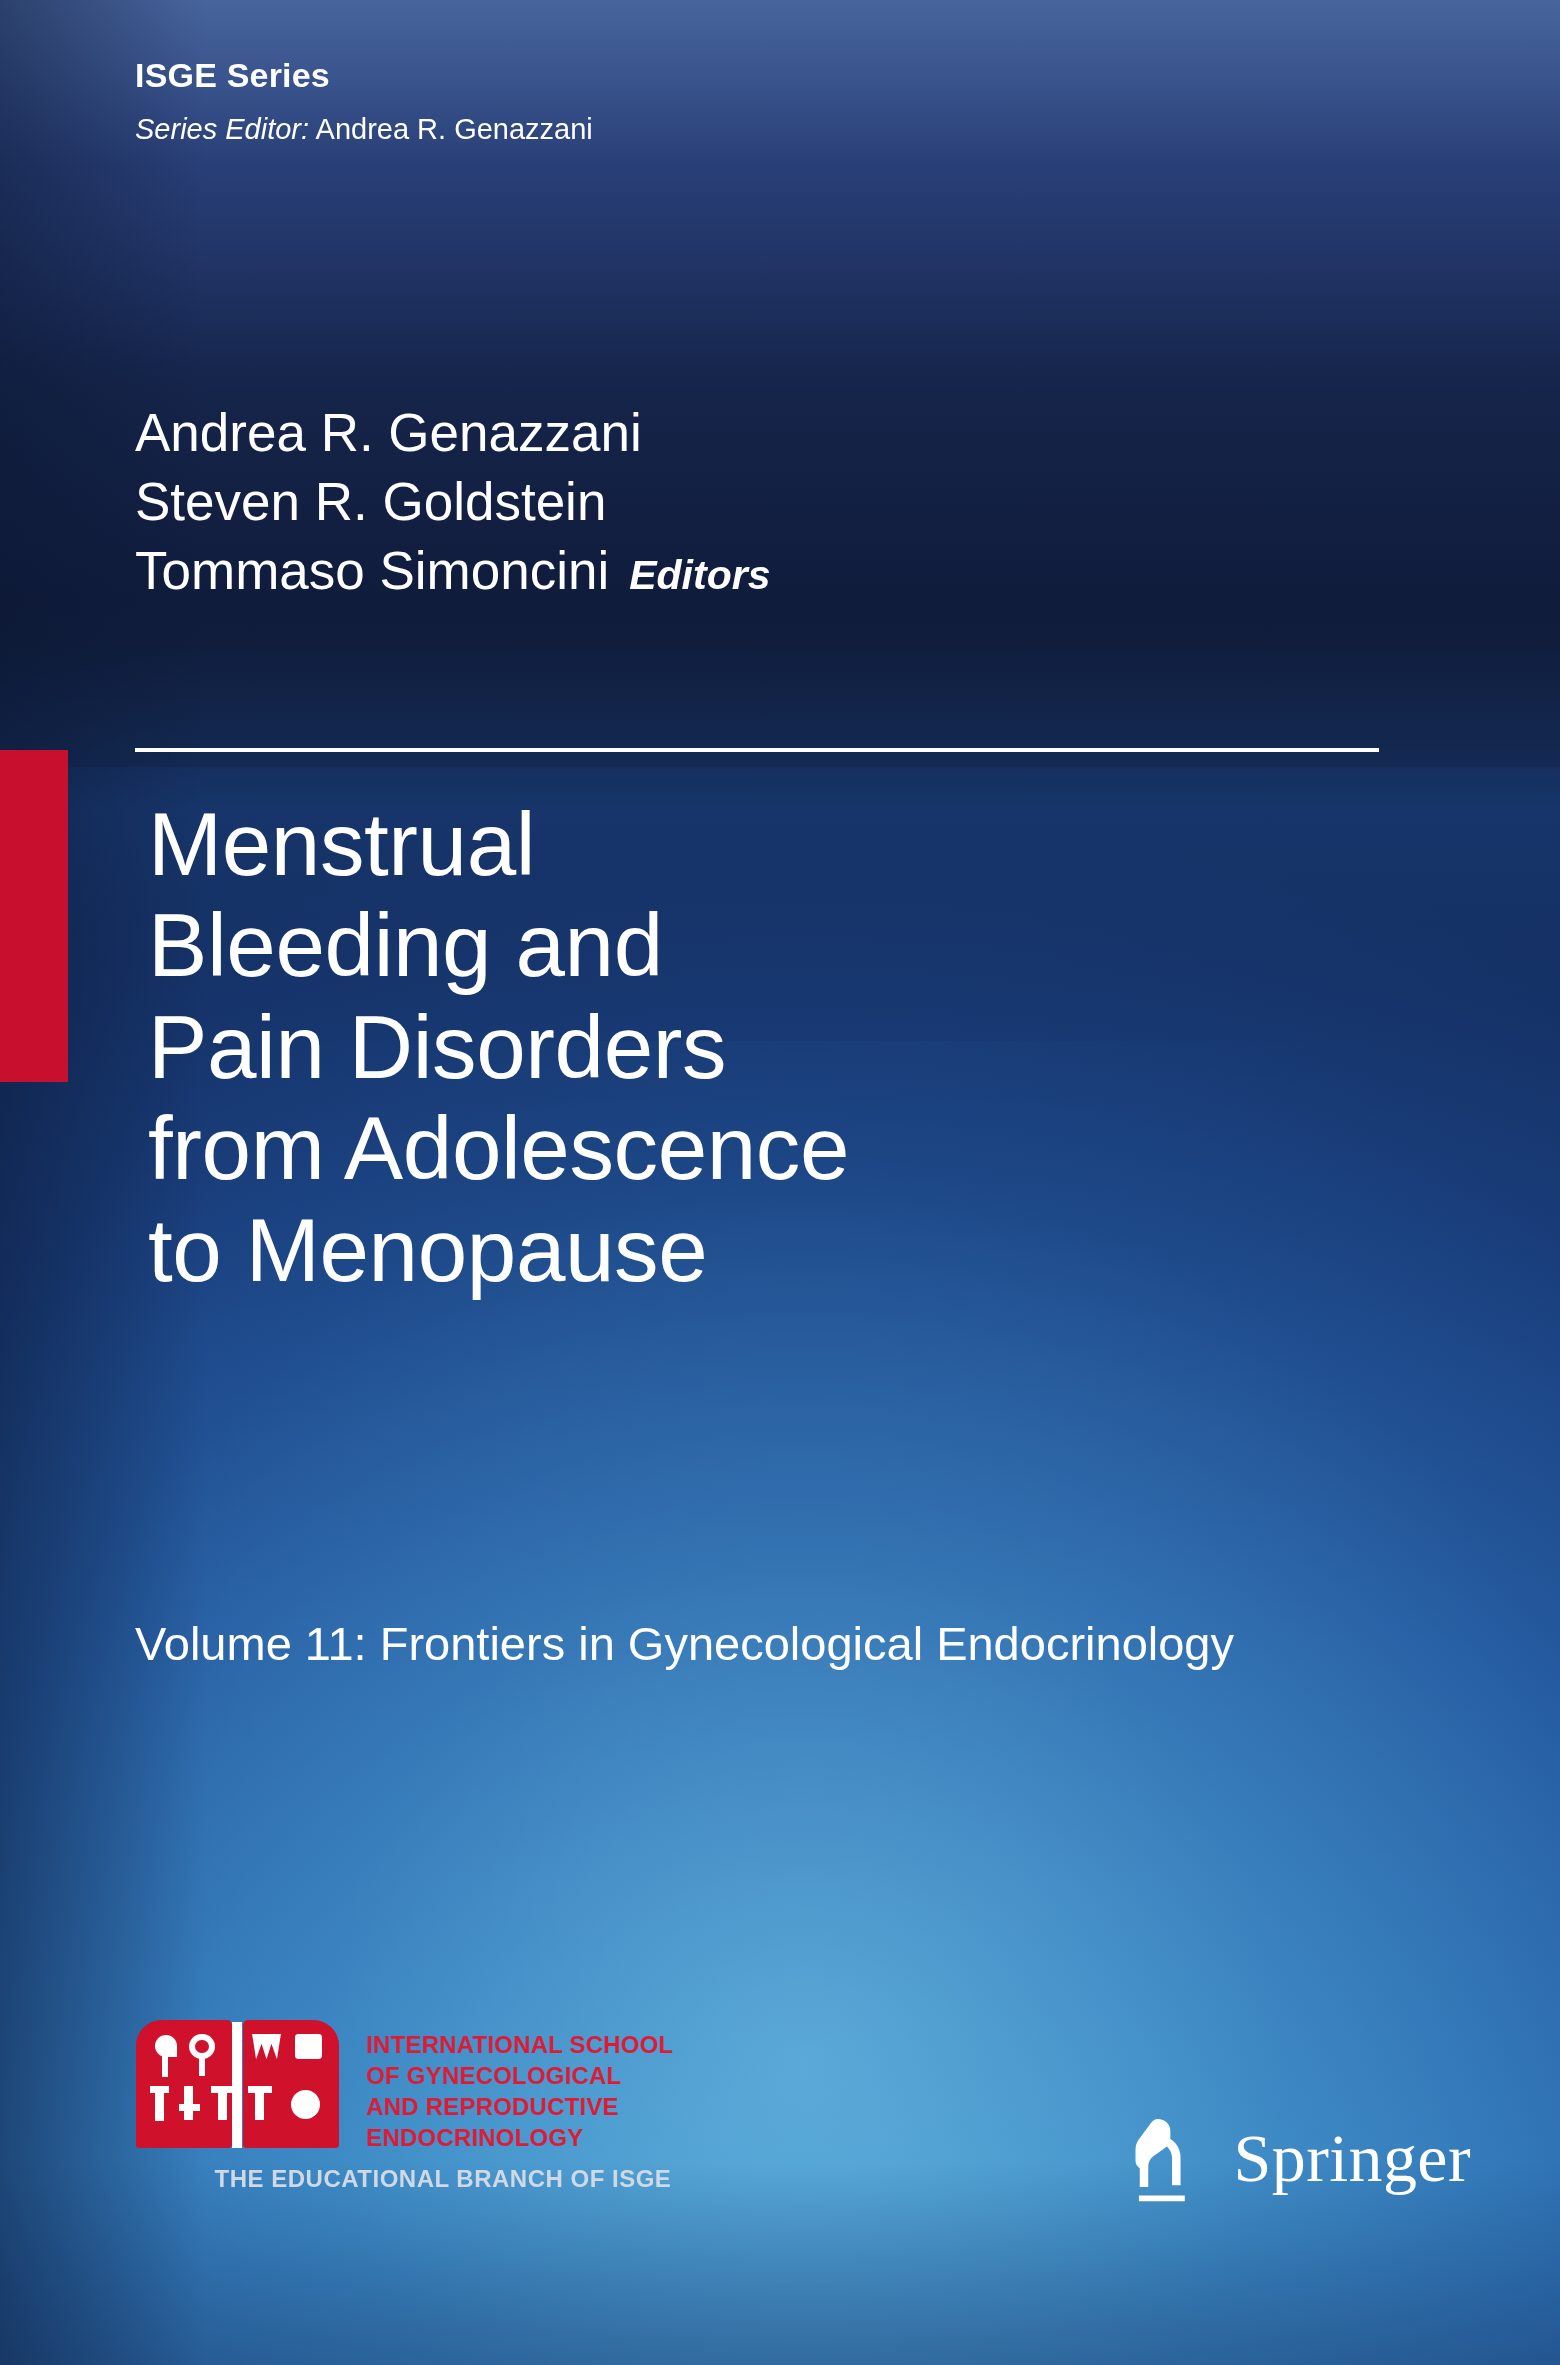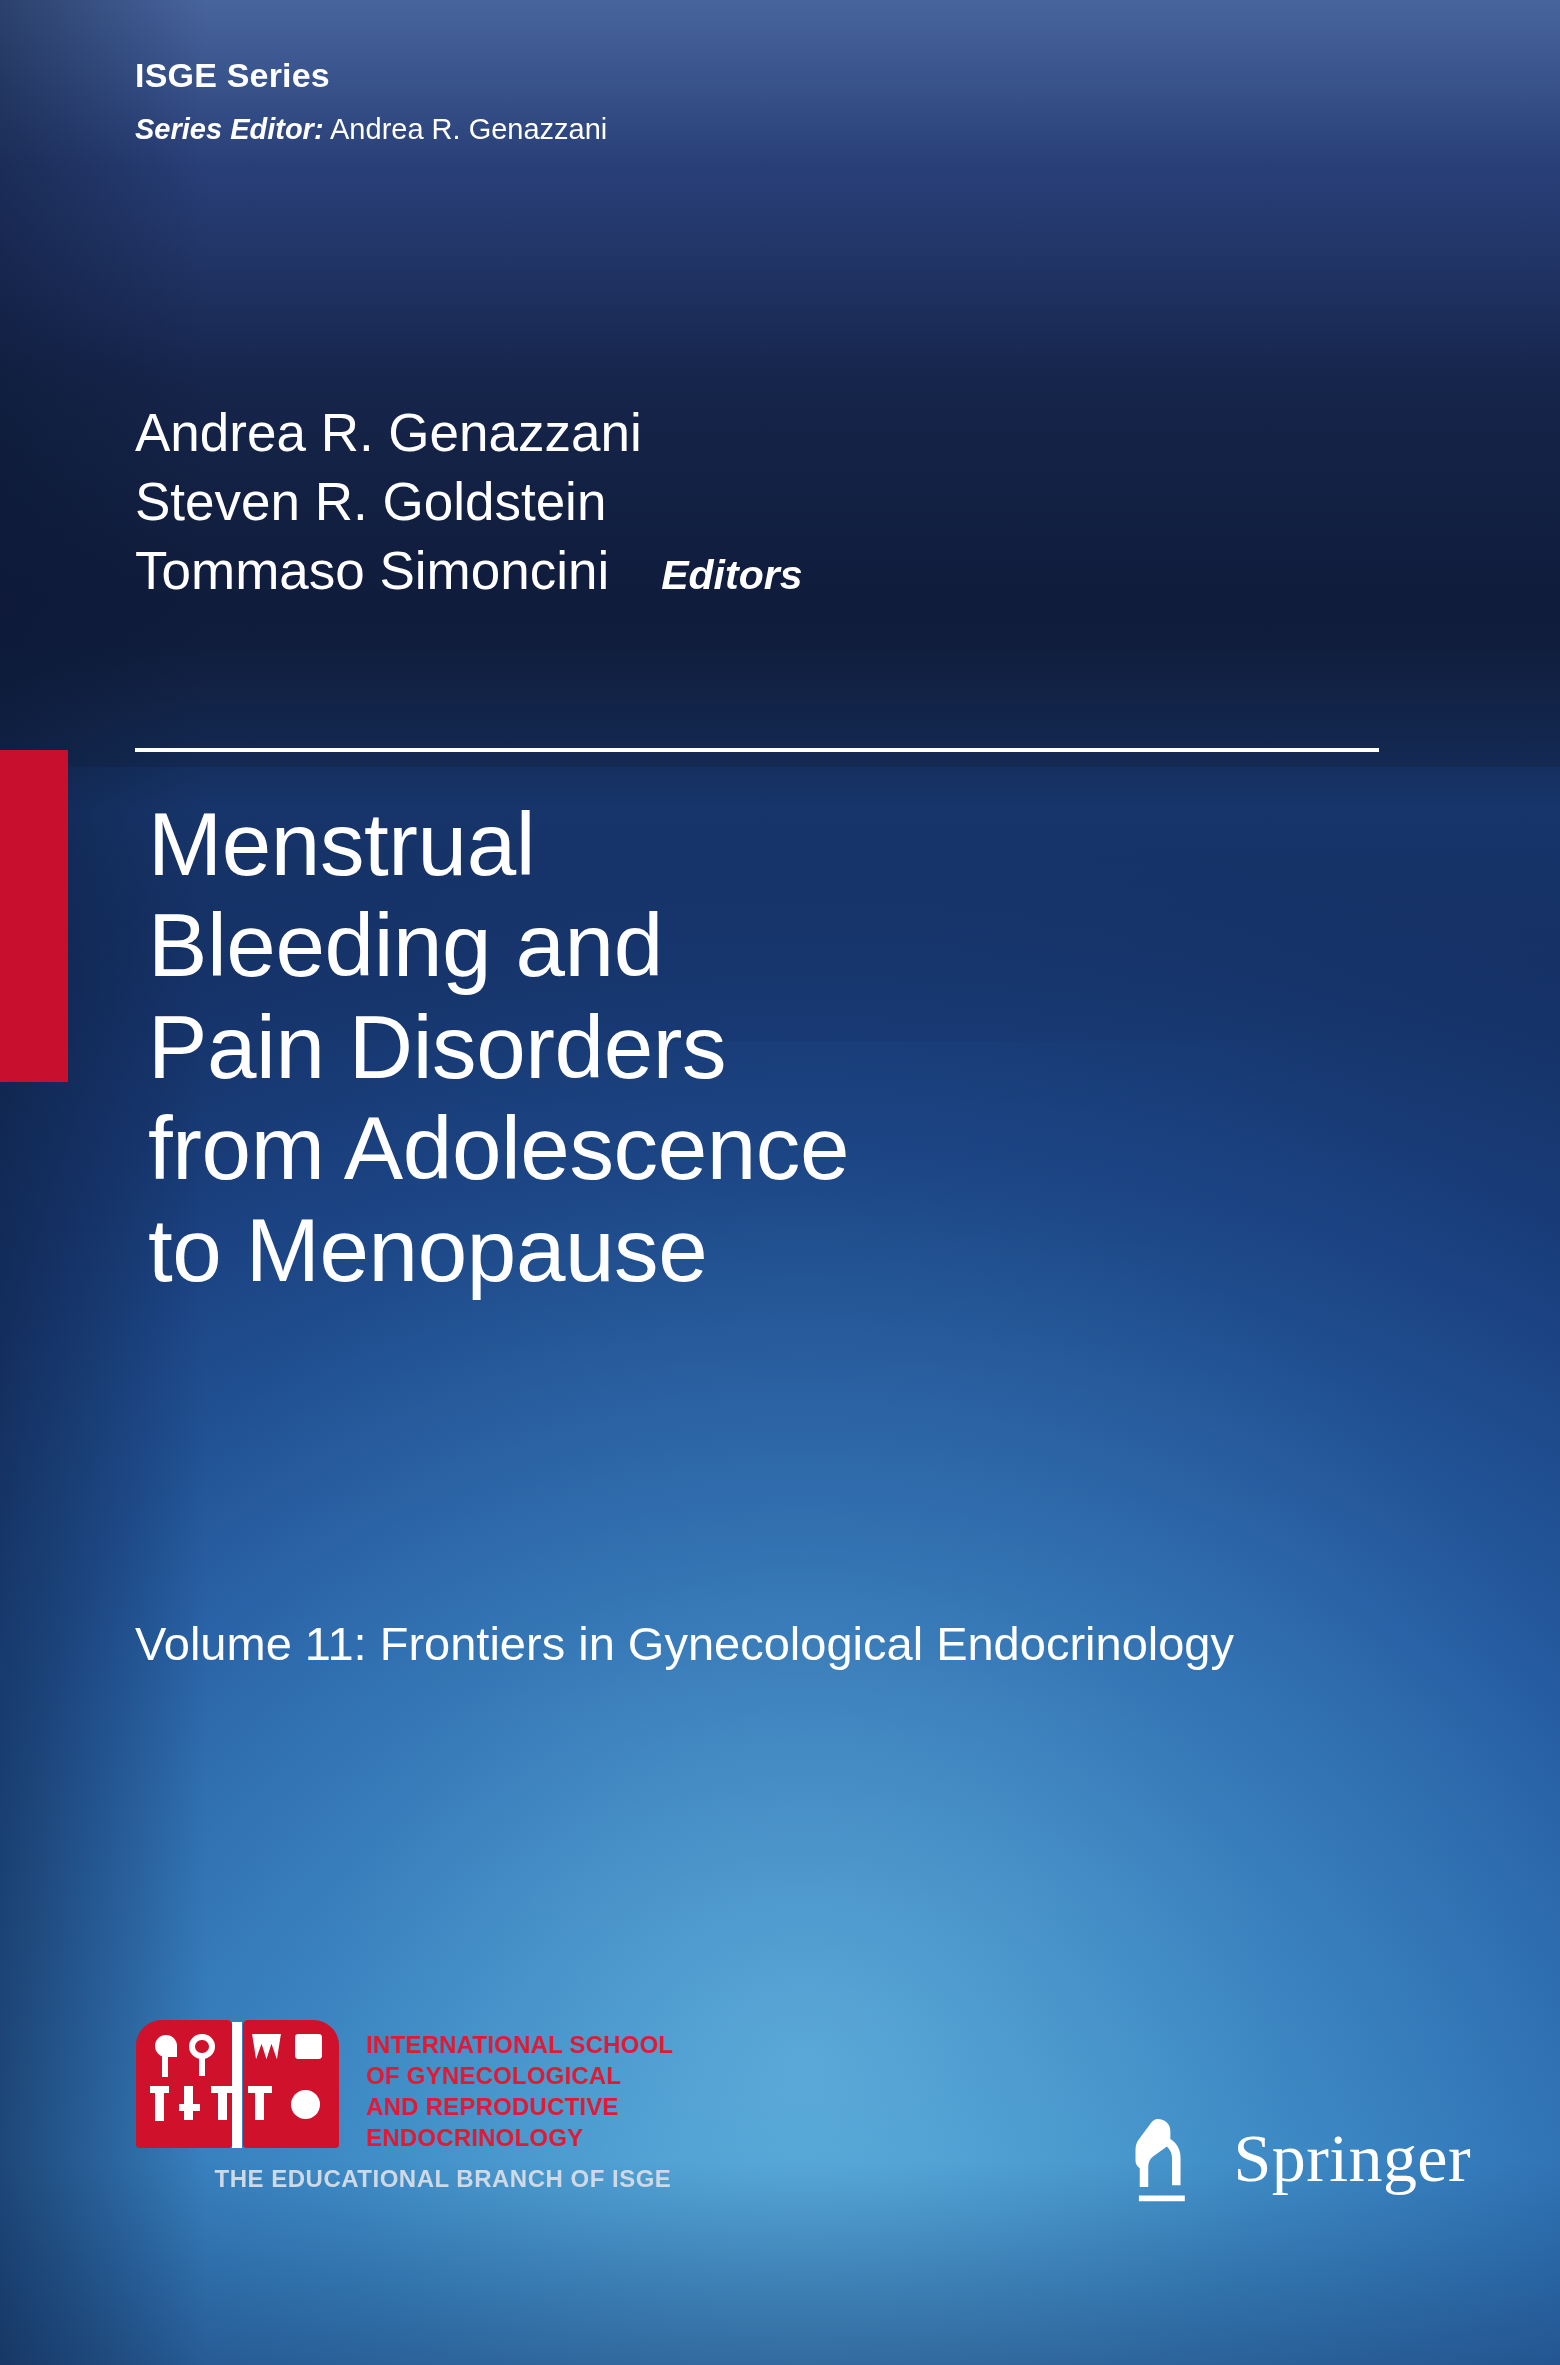--- a/index.html
+++ b/index.html
@@ -83,21 +83,21 @@
     line-height: 1.15;
   }
   .series-editor-line {
     margin-top: 17px;
     font-size: 29px;
     line-height: 1.2;
     white-space: nowrap;
   }
   .series-editor-label {
     font-style: italic;
-    font-weight: bold;
+    font-weight: normal;
   }
   .series-editor-name {
     font-weight: normal;
   }
 
   
   .editors {
     position: absolute;
     left: 135px;
     top: 399px;
@@ -106,21 +106,21 @@
   .editor-name {
     font-size: 53px;
     font-weight: 350;
     line-height: 1.30;
     white-space: nowrap;
   }
   .editors-role {
     font-size: 41px;
     font-style: italic;
     font-weight: bold;
-    margin-left: 52px;
+    margin-left: 20px;
   }
   .editor-last-row {
     display: flex;
     align-items: baseline;
   }
 
   
   .rule {
     position: absolute;
     left: 135px;

